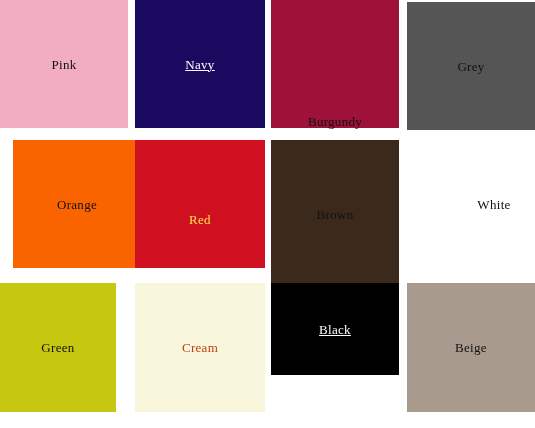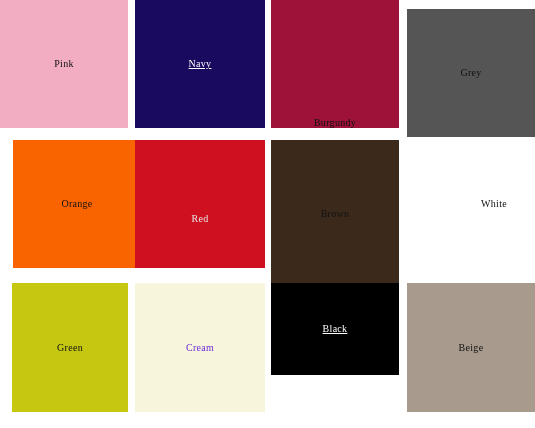--- a/index.html
+++ b/index.html
@@ -24,21 +24,21 @@
   .swatch {
     position: absolute;
     display: flex;
     align-items: center;
     justify-content: center;
     box-sizing: border-box;
   }
 
   .swatch-label {
     font-family: "Liberation Serif", "DejaVu Serif", serif;
-    font-size: 10px;
+    font-size: 13px;
     font-weight: 400;
     letter-spacing: 0.3px;
     line-height: 1;
     white-space: nowrap;
     -webkit-font-smoothing: antialiased;
   }
 
   .label-dark  { color: #111111; }
   .label-light { color: #ffffff; text-decoration: underline; }
 </style>
@@ -48,40 +48,40 @@
 <div id="swatch-grid" style="width: 535px; height: 428px; background: rgb(255, 255, 255);">
     <div class="swatch" style="left: 0px; top: 0px; width: 128px; height: 128px; background: rgb(242, 173, 194);">
       <span class="swatch-label label-dark" style="color: rgb(17, 17, 17);">Pink</span>
     </div>
     <div class="swatch" style="left: 135px; top: 0px; width: 130px; height: 128px; background: rgb(25, 10, 96);">
       <span class="swatch-label label-light" style="color: rgb(255, 255, 255);">Navy</span>
     </div>
     <div class="swatch" style="left: 271px; top: 0px; width: 128px; height: 128px; background: rgb(158, 17, 57); align-items: flex-end;">
       <span class="swatch-label label-dark" style="color: rgb(17, 17, 17);">Burgundy</span>
     </div>
-    <div class="swatch" style="left: 407px; top: 9px; width: 128px; height: 128px; background: rgb(85, 85, 85);">
+    <div class="swatch" style="left: 407px; top: 2px; width: 128px; height: 128px; background: rgb(85, 85, 85);">
       <span class="swatch-label label-dark" style="color: rgb(17, 17, 17);">Grey</span>
     </div>
     <div class="swatch" style="left: 13px; top: 140px; width: 128px; height: 128px; background: rgb(250, 100, 0);">
       <span class="swatch-label label-dark" style="color: rgb(17, 17, 17);">Orange</span>
     </div>
     <div class="swatch" style="left: 135px; top: 140px; width: 130px; height: 128px; background: rgb(207, 16, 32);">
-      <span class="swatch-label label-dark" style="color: #e5e5e5; margin-top: 30px;">Red</span>
+      <span class="swatch-label label-dark" style="color: #fde047; margin-top: 30px;">Red</span>
     </div>
     <div class="swatch" style="left: 271px; top: 140px; width: 128px; height: 148px; background: rgb(59, 42, 28);">
       <span class="swatch-label label-dark" style="color: rgb(17, 17, 17);">Brown</span>
     </div>
     <div class="swatch" style="left: 430px; top: 140px; width: 128px; height: 128px; background: rgb(255, 255, 255);">
       <span class="swatch-label label-dark" style="color: rgb(17, 17, 17);">White</span>
     </div>
-    <div class="swatch" style="left: 0px; top: 283px; width: 116px; height: 129px; background: rgb(198, 199, 16); margin-left: 12px;">
+    <div class="swatch" style="left: 0px; top: 283px; width: 116px; height: 129px; background: rgb(198, 199, 16);">
       <span class="swatch-label label-dark" style="color: rgb(17, 17, 17);">Green</span>
     </div>
     <div class="swatch" style="left: 135px; top: 283px; width: 130px; height: 129px; background: rgb(247, 246, 220);">
-      <span class="swatch-label label-dark" style="color: #6d28d9;">Cream</span>
+      <span class="swatch-label label-dark" style="color: #c2410c;">Cream</span>
     </div>
     <div class="swatch" style="left: 271px; top: 283px; width: 128px; height: 92px; background: rgb(0, 0, 0);">
       <span class="swatch-label label-light" style="color: rgb(255, 255, 255);">Black</span>
     </div>
     <div class="swatch" style="left: 407px; top: 283px; width: 128px; height: 129px; background: rgb(168, 154, 140);">
       <span class="swatch-label label-dark" style="color: rgb(17, 17, 17);">Beige</span>
     </div>
   </div>
 
 </body></html>

